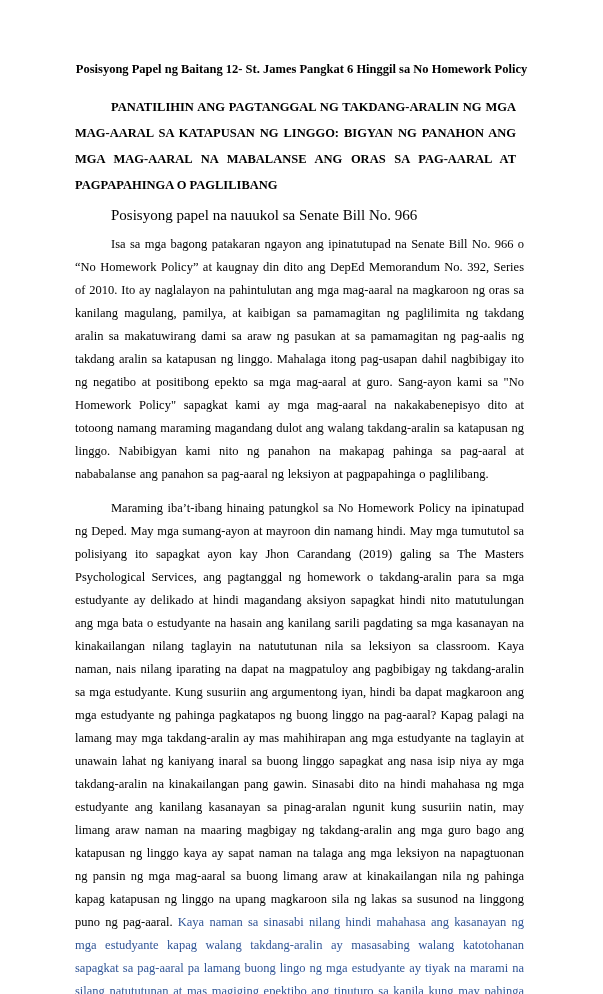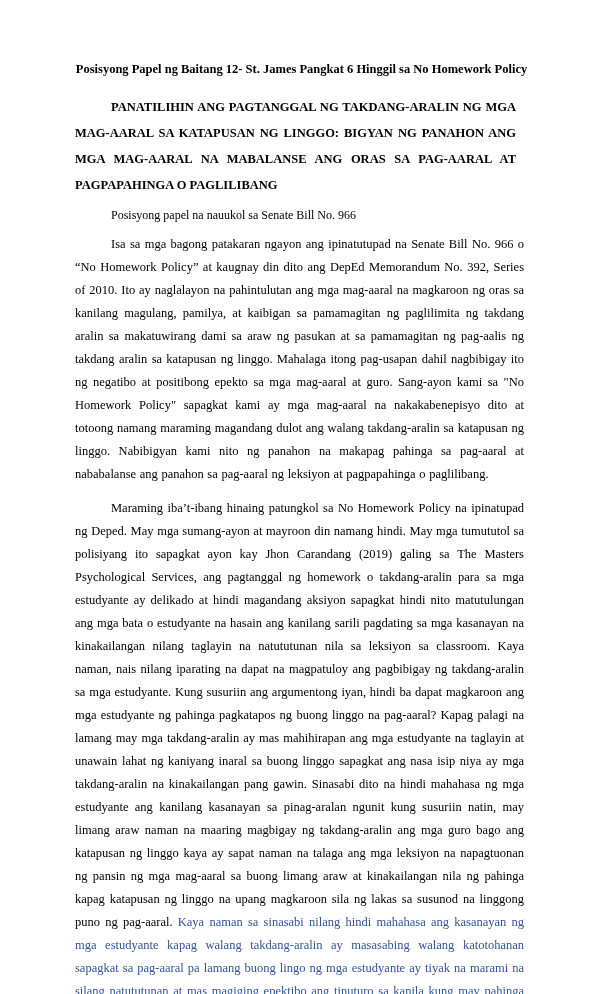--- a/index.html
+++ b/index.html
@@ -30,21 +30,21 @@
   }
   .thesis-heading {
     font-size: 12.5px;
     font-weight: bold;
     text-align: justify;
     text-indent: 36px;
     line-height: 26px;
     margin: 0 12px 6px 0;
   }
   .subtitle-line {
-    font-size: 12px;
+    font-size: 15px;
     text-indent: 36px;
     line-height: 23px;
     margin: 0 0 6px 0;
   }
   p.body-para {
     font-size: 12.5px;
     line-height: 23px;
     text-align: justify;
     text-indent: 36px;
     margin: 0 4px 11px 0;

